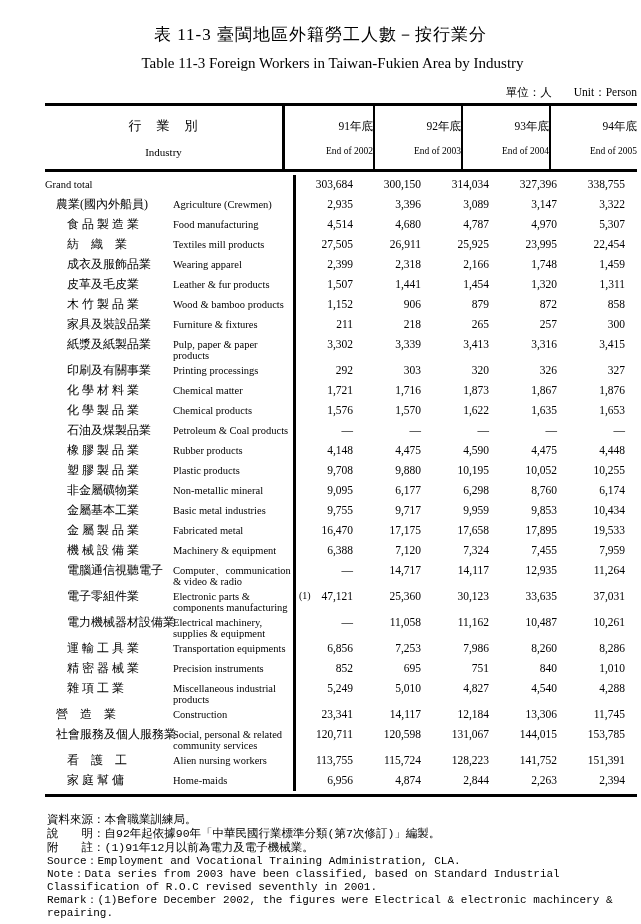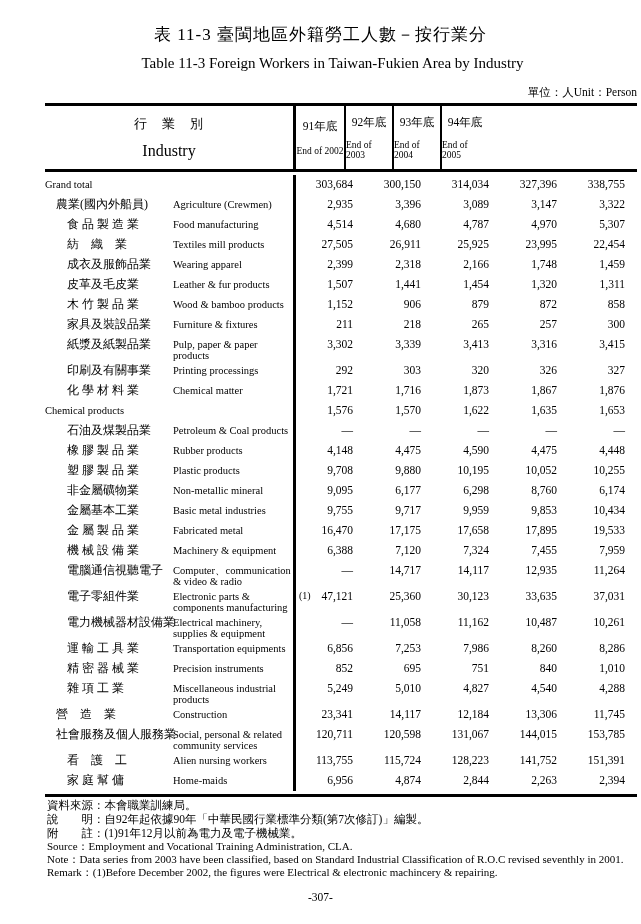--- a/index.html
+++ b/index.html
@@ -6,43 +6,43 @@
   html,body { background:#fff; }
   body {
     width:641px; height:924px; overflow:hidden;
     font-family:"Liberation Serif","DejaVu Serif",serif;
     color:#000;
   }
   .page { position:relative; width:641px; height:924px; padding-top:24px; }
   .title-zh { text-align:center; font-size:17px; line-height:22px; letter-spacing:1px; }
   .title-en { text-align:center; font-size:15px; line-height:20px; margin-top:7px;padding-left:24px; }
   .content { width:592px; margin-left:45px; }
-  .unit-line { display:flex; justify-content:flex-end; font-size:11.5px; line-height:15px; margin-top:12px; padding-bottom:3px; }
+  .unit-line { display:flex; justify-content:flex-end; gap:22px; font-size:11.5px; line-height:15px; margin-top:12px; padding-bottom:3px; }
   .dtable { border-top:3px solid #000; }
   .thead { display:flex; border-bottom:3px solid #000; height:66px; }
   .th-industry { width:251px; border-right:3px solid #000; display:flex; flex-direction:column; justify-content:space-evenly; align-items:center; }
   .th-zh { font-size:13px; letter-spacing:1px; }
-  .th-en { font-size:16px; }
+  .th-en { font-size:11px; }
   .th-years { display:flex; flex:1; }
-  .th-year { width:48px; display:flex; flex-direction:column; justify-content:space-evenly; align-items:center; border-left:2px solid #000; }
+  .th-year { width:88px; display:flex; flex-direction:column; justify-content:space-evenly; align-items:flex-end; border-left:2px solid #000; }
   .th-year:first-child { border-left:none; }
   .th-year .th-zh { font-size:11.5px; letter-spacing:0; }
   .th-year .th-en { font-size:9.5px; }
   .tbody { border-bottom:3px solid #000; padding:3px 0 3px; }
   .trow { display:flex; min-height:20px; align-items:stretch; }
   .c-industry { width:251px; border-right:3px solid #000; display:flex; flex-shrink:0; }
   .c-zh { width:128px; flex-shrink:0; font-size:12px; line-height:14px; padding-top:2px; white-space:nowrap; overflow:visible; }
   .ind0 { padding-left:2px; }
   .ind1 { padding-left:11px; }
   .ind2 { padding-left:22px; }
   .c-en { flex:1; font-size:10.5px; line-height:11px; padding-top:4px; padding-right:1px; }
   .c-num { width:68px; flex-shrink:0; font-size:11.5px; line-height:14px; padding:2px 11px 0 3px; display:flex; justify-content:flex-end; align-items:flex-start; }
   .c-num.has-prefix { justify-content:space-between; }
   .prefix { font-size:10px; line-height:14px; }
-  .footer { margin-top:1px; padding-left:2px; }
+  .footer { margin-top:16px; padding-left:2px;font-family:Liberation Mono, monospace; }
   .f-zh { font-size:11.5px; line-height:14px; }
   .f-en { font-size:11px; line-height:13px; }
   .page-num { text-align:center; font-size:11.5px; margin-top:12px; }
 </style>
 </head>
 <body>
 
 <div class="page">
 
   <div class="title-zh">表 11-3 臺閩地區外籍勞工人數－按行業分</div>
@@ -322,20 +322,21 @@
             <div class="c-num">
               <span>1,867</span>
             </div>
             <div class="c-num">
               <span>1,876</span>
             </div>
           </div>
 
   <div class="trow">
     <div class="c-industry">
+      <div class="c-zh ind2">化 學 製 品 業</div>
       <div class="c-en">Chemical products</div>
     </div>
   <div class="c-num">
               <span>1,576</span>
             </div>
             <div class="c-num">
               <span>1,570</span>
             </div>
             <div class="c-num">
               <span>1,622</span>

